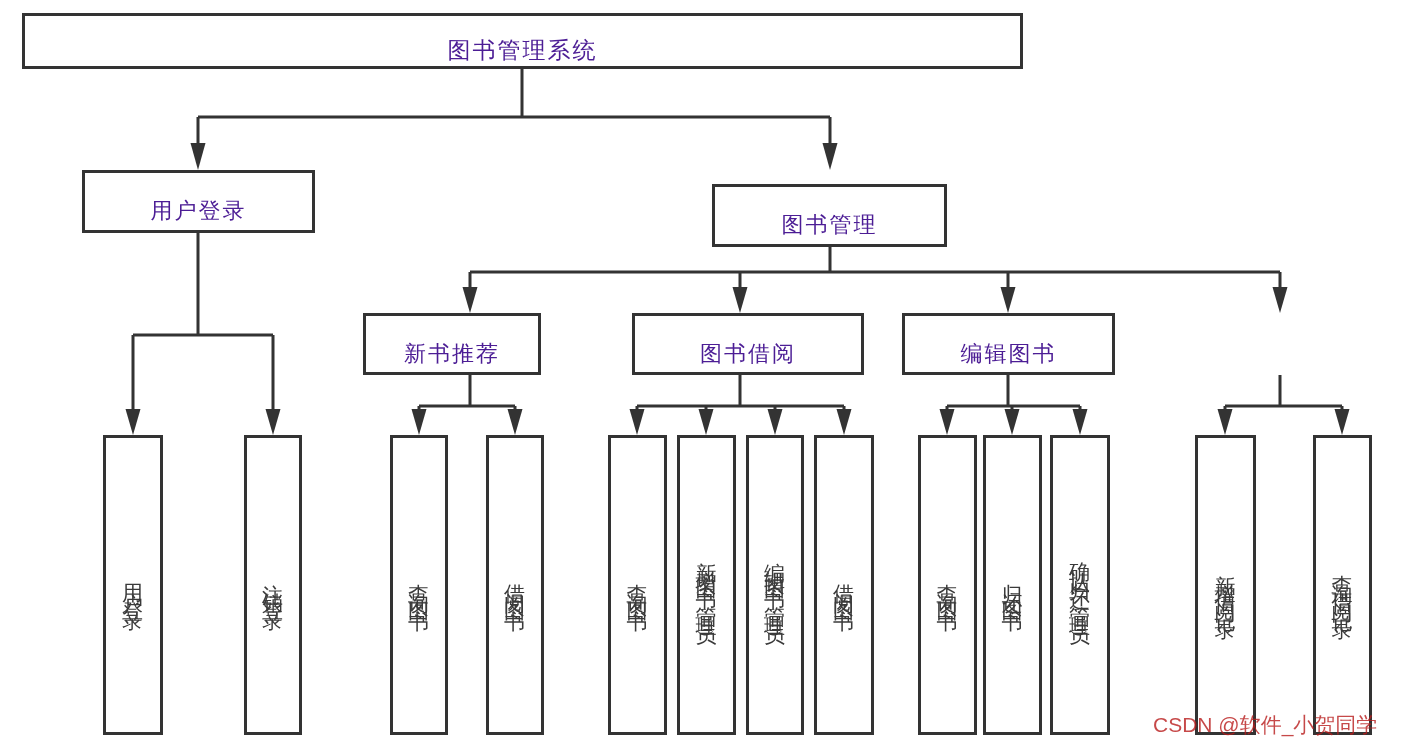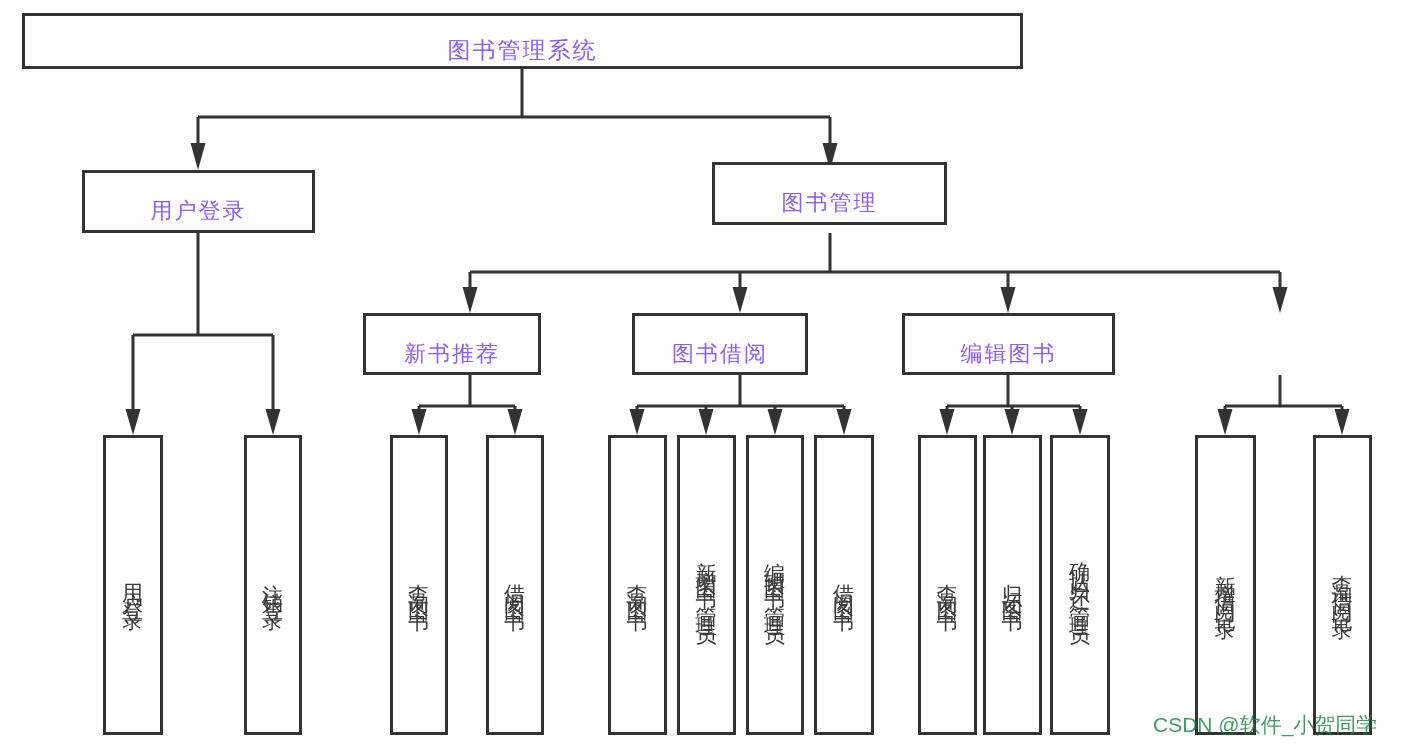--- a/index.html
+++ b/index.html
@@ -25,21 +25,21 @@
     position: absolute;
     box-sizing: border-box;
     border: 3px solid #333333;
     background: #ffffff;
     display: flex;
     align-items: center;
     justify-content: center;
     z-index: 2;
   }
   .node .lbl {
-    color: #8b5cf6;
+    color: #4c1d95;
     font-size: 22px;
     letter-spacing: 2px;
     white-space: nowrap;
     line-height: 1;
     margin-top: 19px;
   }
   .node.root .lbl { font-size: 23px; }
   .leaf {
     position: absolute;
     top: 435px;
@@ -59,21 +59,21 @@
     font-size: 21px;
     letter-spacing: 9px;
     line-height: 1;
     white-space: nowrap;
   }
   .watermark {
     position: absolute;
     left: 1153px;
     top: 711px;
     font-size: 21px;
-    color: #15803d;
+    color: #b91c1c;
     opacity: 0.8;
     white-space: nowrap;
     z-index: 5;
   }
 </style>
 </head>
 <body>
 
 <div class="stage">
 
@@ -113,28 +113,28 @@
     <polygon points="1334.5,409 1349.5,409 1342,435" fill="#333333"></polygon>
   </svg>
 
   <div class="node root" style="left:22px; top:13px; width:1001px; height:56px">
     <span class="lbl">图书管理系统</span>
   </div>
 
   <div class="node" style="left:82px; top:170px; width:233px; height:63px">
     <span class="lbl">用户登录</span>
   </div>
-  <div class="node" style="left:712px; top:162px; width:235px; height:63px">
+  <div class="node" style="left:712px; top:184px; width:235px; height:63px">
     <span class="lbl">图书管理</span>
   </div>
 
   <div class="node" style="left:363px; top:313px; width:178px; height:62px">
     <span class="lbl">新书推荐</span>
   </div>
-  <div class="node" style="left:632px; top:313px; width:176px; height:62px">
+  <div class="node" style="left:632px; top:313px; width:232px; height:62px">
     <span class="lbl">图书借阅</span>
   </div>
   <div class="node" style="left:902px; top:313px; width:213px; height:62px">
     <span class="lbl">编辑图书</span>
   </div>
 
   <div class="leaf" style="left:103px; width:60px">
     <span class="vlbl">用户登录</span>
   </div>
   <div class="leaf" style="left:244px; width:58px">

